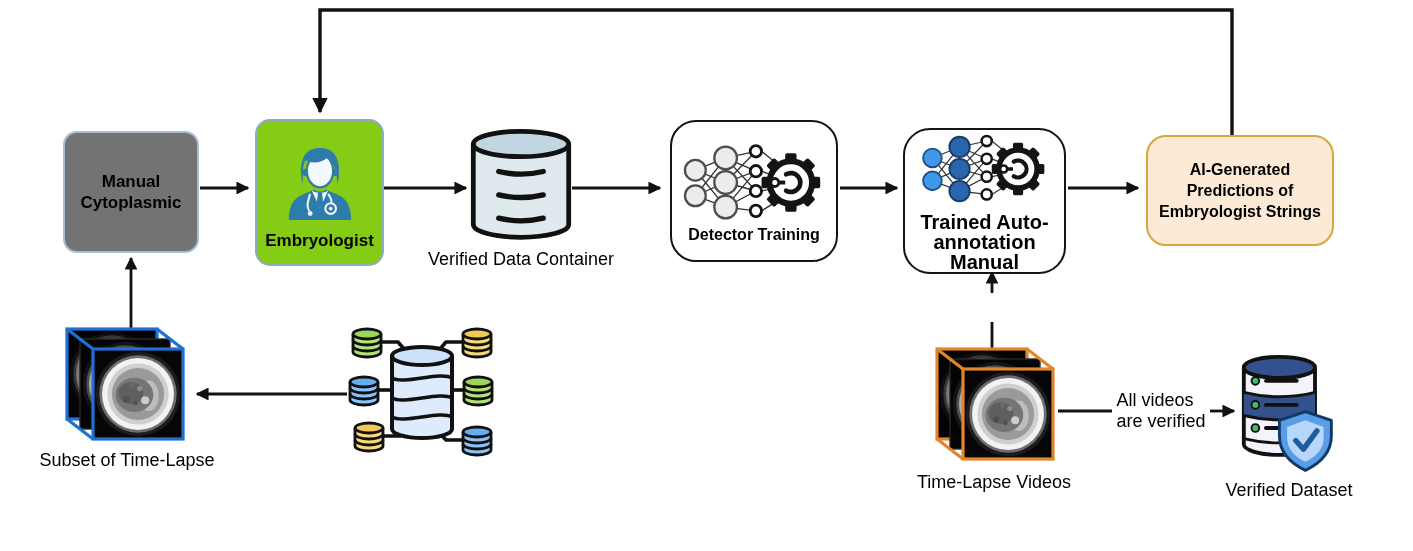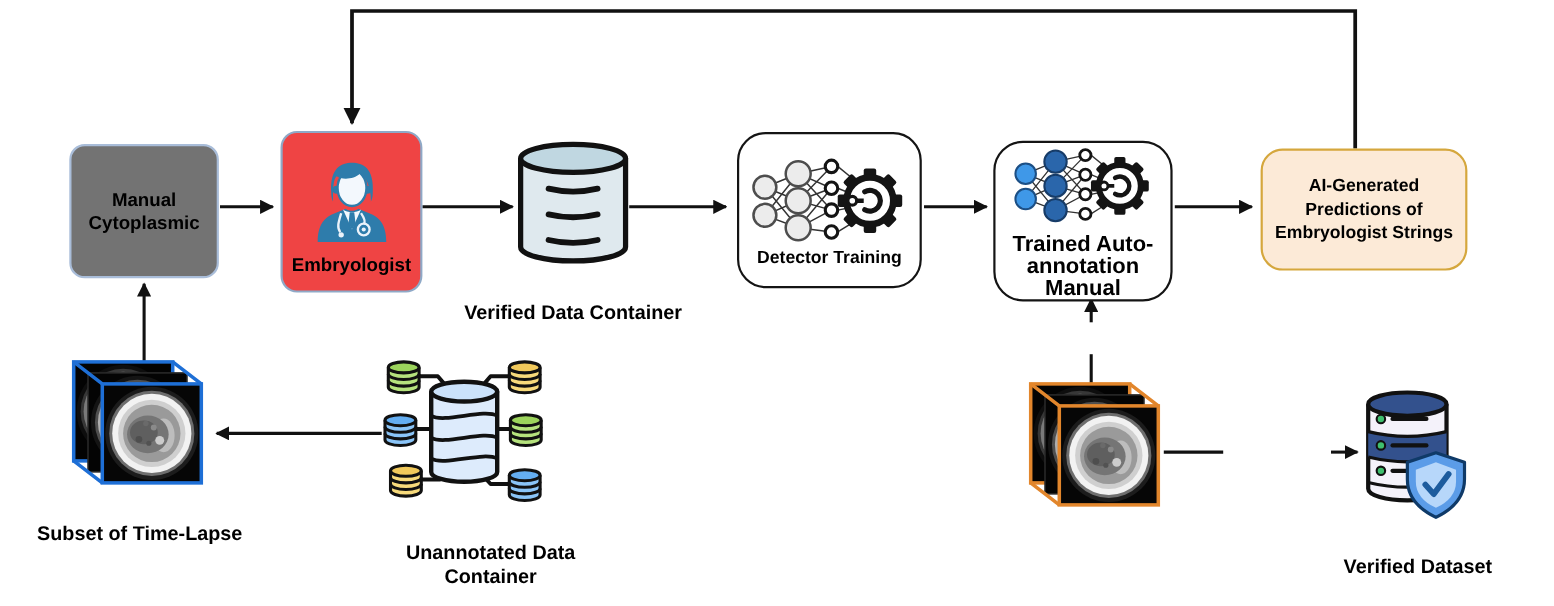--- a/index.html
+++ b/index.html
@@ -5,31 +5,31 @@
   html,body{margin:0;padding:0;background:#fff;}
   .canvas{position:relative;width:1413px;height:551px;background:#ffffff;
           font-family:"Liberation Sans",sans-serif;color:#000;overflow:hidden;}
   svg.arrow-layer{position:absolute;left:0;top:0;width:1413px;height:551px;}
   .arrow{fill:none;stroke:#111;}
   .box{position:absolute;display:flex;flex-direction:column;align-items:center;
        justify-content:center;text-align:center;font-weight:700;box-sizing:border-box;}
   .box span{display:block;}
   .manual{left:63px;top:131px;width:136px;height:122px;background:#737373;
           border:2px solid #a9bdd9;border-radius:14px;font-size:17px;line-height:21px;}
-  .embry{left:255px;top:119px;width:129px;height:147px;background:#ef4444;
+  .embry{left:255px;top:119px;width:129px;height:147px;background:#84cc16;
          border:2px solid #8fa9c7;border-radius:15px;font-size:17px;gap:4px;padding-top:6px;}
   .detector{left:670px;top:120px;width:168px;height:142px;background:#fff;
             border:2.5px solid #141414;border-radius:26px;font-size:16px;gap:0;}
   .trained{left:903px;top:128px;width:163px;height:146px;background:#fff;
            border:2.5px solid #141414;border-radius:27px;font-size:20px;line-height:20px;gap:4px;}
   .aibox{left:1146px;top:135px;width:188px;height:111px;background:#fcead7;
          border:2.5px solid #d5a73d;border-radius:20px;font-size:16px;line-height:21px;}
   .icon-abs{position:absolute;}
-  .caption{position:absolute;transform:translateX(-50%);text-align:center;font-weight:700;
-           font-size:18px;line-height:22px;white-space:nowrap;margin-top:25px;}
+  .caption{position:absolute;transform:translateX(-50%);font-weight:400;
+           font-size:18px;line-height:22px;white-space:nowrap;}
   .caption span{display:block;}
   
   .nn-gray .nl,.nn-gray .nm{fill:#ececec;stroke:#4d4d4d;stroke-width:2.4;}
   .nn-blue .nl{fill:#3f98e8;stroke:#1c4f85;stroke-width:2.2;}
   .nn-blue .nm{fill:#2a66ab;stroke:#173c68;stroke-width:2.2;}
   .ns{fill:#fff;stroke:#141414;stroke-width:3;}
   .nn-edges{stroke:#333;stroke-width:1.4;fill:none;}
   
   .cube-blue .wire{stroke:#1e6fd6;fill:none;stroke-width:3.2;}
   .cube-orange .wire{stroke:#e2862c;fill:none;stroke-width:3.2;}
@@ -234,40 +234,41 @@
       <path d="M118,64 A14,5 0 0 0 146,64 M118,70 A14,5 0 0 0 146,70" fill="none"></path>
       <ellipse cx="132" cy="58" rx="14" ry="5" fill="#9cd45c"></ellipse>
       <path d="M9,104 L9,122 A14,5 0 0 0 37,122 L37,104" fill="#f7da7b"></path>
       <path d="M9,110 A14,5 0 0 0 37,110 M9,116 A14,5 0 0 0 37,116" fill="none"></path>
       <ellipse cx="23" cy="104" rx="14" ry="5" fill="#f1c95b"></ellipse>
       <path d="M117,108 L117,126 A14,5 0 0 0 145,126 L145,108" fill="#8ac4f7"></path>
       <path d="M117,114 A14,5 0 0 0 145,114 M117,120 A14,5 0 0 0 145,120" fill="none"></path>
       <ellipse cx="131" cy="108" rx="14" ry="5" fill="#64aef2"></ellipse>
     </g>
   </svg>
-  <div class="caption" style="left:446px;top:466px;">
-    <span>Unannotated Data</span>
-    <span>Container</span>
-  </div>
 
 
   <svg class="icon-abs cube-orange" style="left:934px;top:346px;" width="124" height="118" viewBox="0 0 124 118">
     <use href="#embryo" x="3" y="3" width="90" height="90"></use>
     <rect x="3" y="3" width="90" height="90" class="framedim" opacity="0.5"></rect>
     <rect x="3" y="3" width="90" height="90" class="wire"></rect>
     <use href="#embryo" x="16" y="13" width="90" height="90"></use>
     <rect x="16" y="13" width="90" height="90" class="framedim" opacity="0.28"></rect>
     <rect x="16" y="13" width="90" height="90" fill="none" stroke="#2a2a2a" stroke-width="1.4"></rect>
     <use href="#embryo" x="29" y="23" width="90" height="90"></use>
     <rect x="29" y="23" width="90" height="90" class="wire" stroke-width="3.6"></rect>
     <path class="wire" d="M3,3 L29,23 M93,3 L119,23 M3,93 L29,113"></path>
   </svg>
   <div class="caption" style="left:994px;top:471px;">
-  </div>
-
+    <span>Time-Lapse Videos</span>
+  </div>
+
+  <div class="caption" style="left:1161px;top:390px;line-height:21px;">
+    <span>All videos</span>
+    <span>are verified</span>
+  </div>
 
   <svg class="icon-abs" style="left:1236px;top:352px;" width="108" height="127" viewBox="0 0 112 132">
     <path d="M8,16 L8,96 A37,11 0 0 0 82,96 L82,16" fill="#f4f2fa" stroke="#111" stroke-width="4"></path>
     <path d="M8,42 Q45,51 82,42 L82,66 Q45,75 8,66 Z" fill="#33518d"></path>
     <path d="M8,42 Q45,51 82,42 M8,66 Q45,75 82,66 M8,90 Q45,99 82,90" fill="none" stroke="#111" stroke-width="3"></path>
     <ellipse cx="45" cy="16" rx="37" ry="11" fill="#33518d" stroke="#111" stroke-width="4"></ellipse>
     <line x1="31" y1="30" x2="63" y2="30" stroke="#111" stroke-width="4" stroke-linecap="round"></line>
     <line x1="31" y1="55" x2="63" y2="55" stroke="#111" stroke-width="4" stroke-linecap="round"></line>
     <line x1="31" y1="79" x2="63" y2="79" stroke="#111" stroke-width="4" stroke-linecap="round"></line>
     <circle cx="20" cy="30" r="4" fill="#3fbf6e" stroke="#111" stroke-width="2"></circle>

